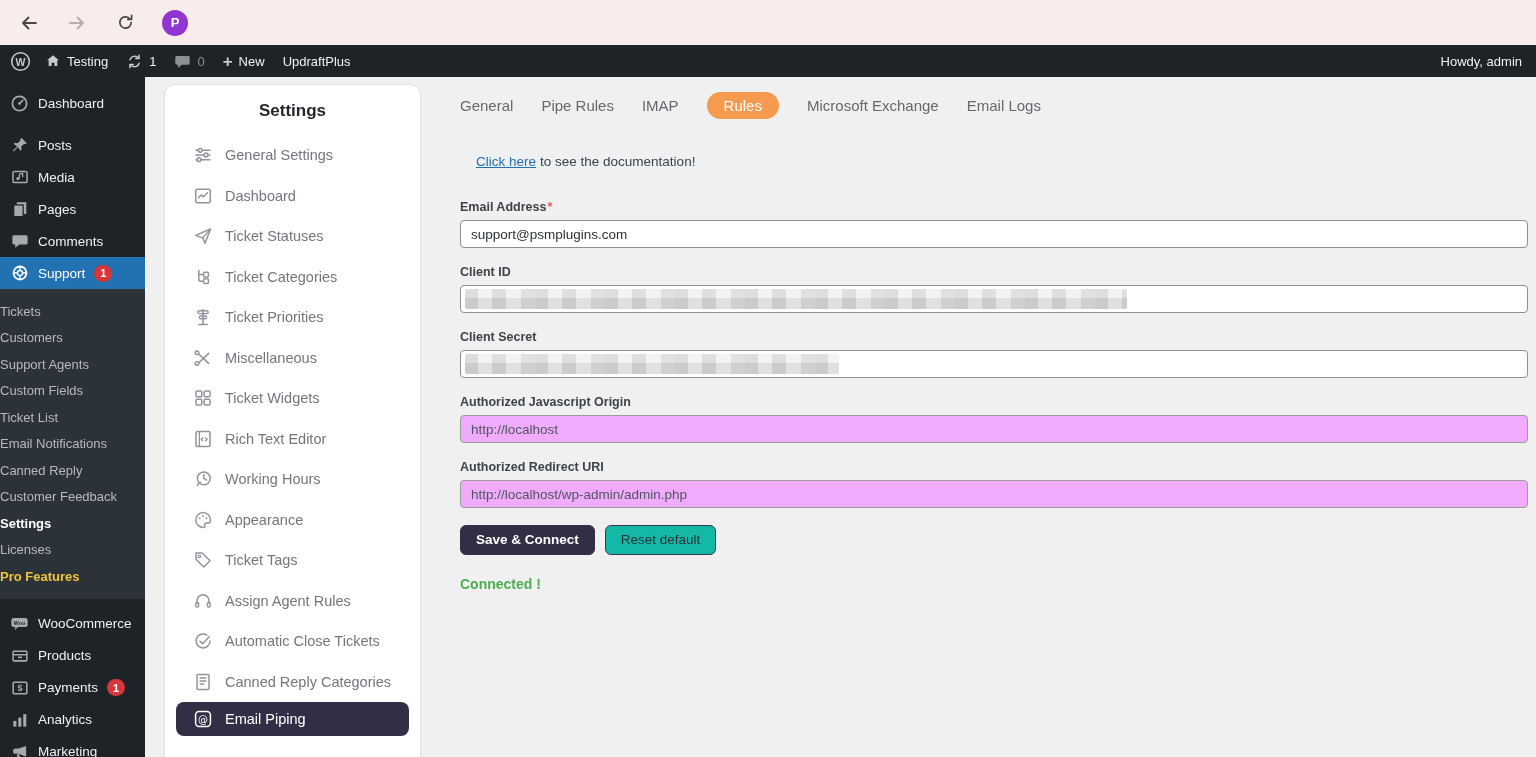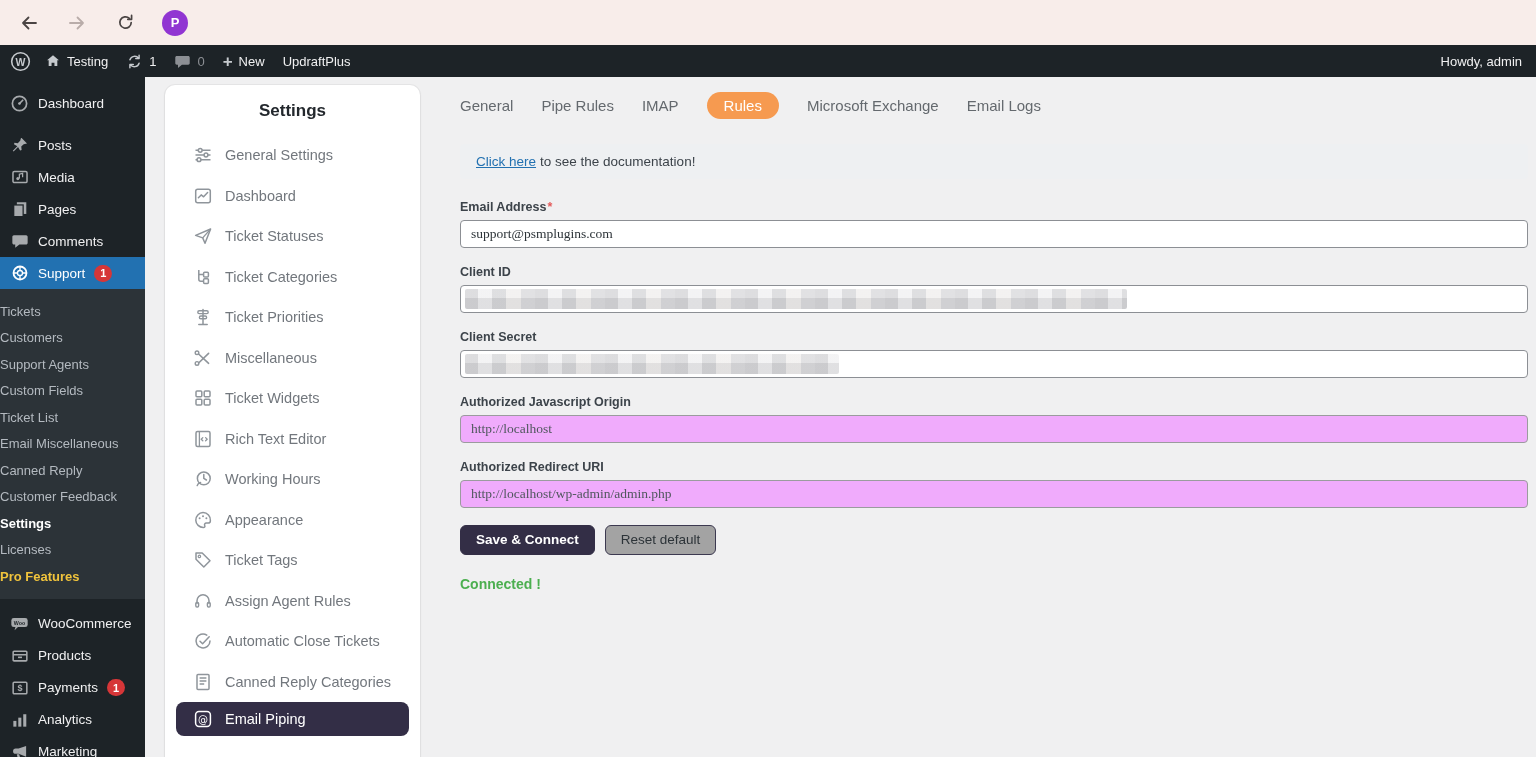--- a/index.html
+++ b/index.html
@@ -57,33 +57,33 @@
   .main{position:absolute;left:295px;right:0;top:0;bottom:0;padding:13px 8px 0 20px;box-sizing:border-box;}
   .tabs{display:flex;align-items:center;gap:28px;margin-bottom:24px;height:30px;}
   .tab{font-size:15px;color:#64696e;cursor:pointer;white-space:nowrap;}
   .tab.active{background:#f69a50;color:#fff;border-radius:16px;padding:5px 17px;}
   .notice{background:#eef0f2;border-radius:4px;height:35px;display:flex;align-items:center;padding:0 16px;font-size:13.5px;color:#3c434a;margin-bottom:21px;}
   .notice a{color:#2271b1;text-decoration:underline;margin-right:4px;cursor:pointer;}
   .fgroup{margin-bottom:17px;}
   .flabel{display:block;font-size:12.5px;font-weight:bold;color:#3c434a;margin-bottom:6px;}
   .req{color:#e35b5b;margin-left:1px;}
   .fwrap{position:relative;}
-  .finput{width:100%;height:28px;box-sizing:border-box;border:1px solid #8c8f94;border-radius:4px;background:#fff;padding:0 10px;font-size:13.5px;color:#2c3338;font-family:Liberation Serif, serif;}
+  .finput{width:100%;height:28px;box-sizing:border-box;border:1px solid #8c8f94;border-radius:4px;background:#fff;padding:0 10px;font-size:13.5px;color:#2c3338;font-family:Liberation Sans, sans-serif;}
   .finput.readonly{background:#f0abfc;border-color:#9b9b9e;color:#50575e;}
   .mosaic{position:absolute;left:5px;top:4px;bottom:4px;border-radius:2px;
     background-image:
       repeating-linear-gradient(90deg, rgba(110,110,118,.20) 0 13px, rgba(205,205,210,.14) 13px 27px, rgba(90,92,100,.17) 27px 41px, rgba(223,216,210,.22) 41px 56px, rgba(150,150,156,.24) 56px 70px),
       repeating-linear-gradient(0deg, rgba(128,128,134,.22) 0 11px, rgba(236,236,238,.30) 11px 21px);
   }
   .w-id{width:62%;}
   .w-secret{width:35%;}
   .btn-row{display:flex;gap:10px;margin-top:13px;align-items:center;}
   .btn{font-family:"Liberation Sans",sans-serif;font-size:13.5px;border-radius:6px;padding:6px 15px;cursor:pointer;line-height:1.2;}
   .btn.primary{background:#332e46;color:#fff;border:1px solid #332e46;font-weight:bold;}
-  .btn.secondary{background:#a3a3a3;color:#2c3338;border:1px solid #3c3950;}
+  .btn.secondary{background:#14b8a6;color:#2c3338;border:1px solid #3c3950;}
   .status-ok{margin-top:21px;color:#4caf50;font-size:14px;font-weight:bold;}
 
   svg{display:block;}
 </style>
 </head>
 <body>
 
 <div class="screen">
 
   <div class="browser-bar">
@@ -219,21 +219,21 @@
         <div class="sm-item">
             <span>Support Agents</span>
           </div>
         <div class="sm-item">
             <span>Custom Fields</span>
           </div>
         <div class="sm-item">
             <span>Ticket List</span>
           </div>
         <div class="sm-item">
-            <span>Email Miscellaneous</span>
+            <span>Email Notifications</span>
           </div>
         <div class="sm-item">
             <span>Canned Reply</span>
           </div>
         <div class="sm-item">
             <span>Customer Feedback</span>
           </div>
         <div class="sm-item current">
             <span>Settings</span>
           </div>

